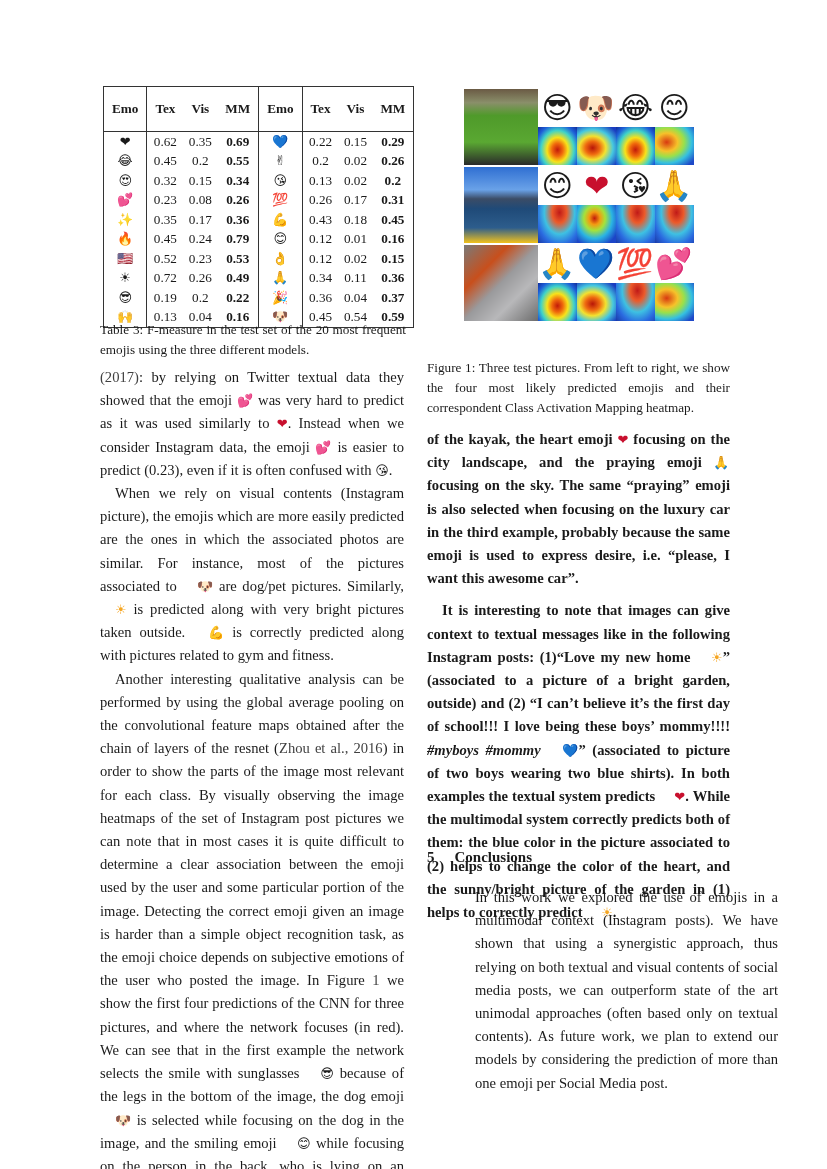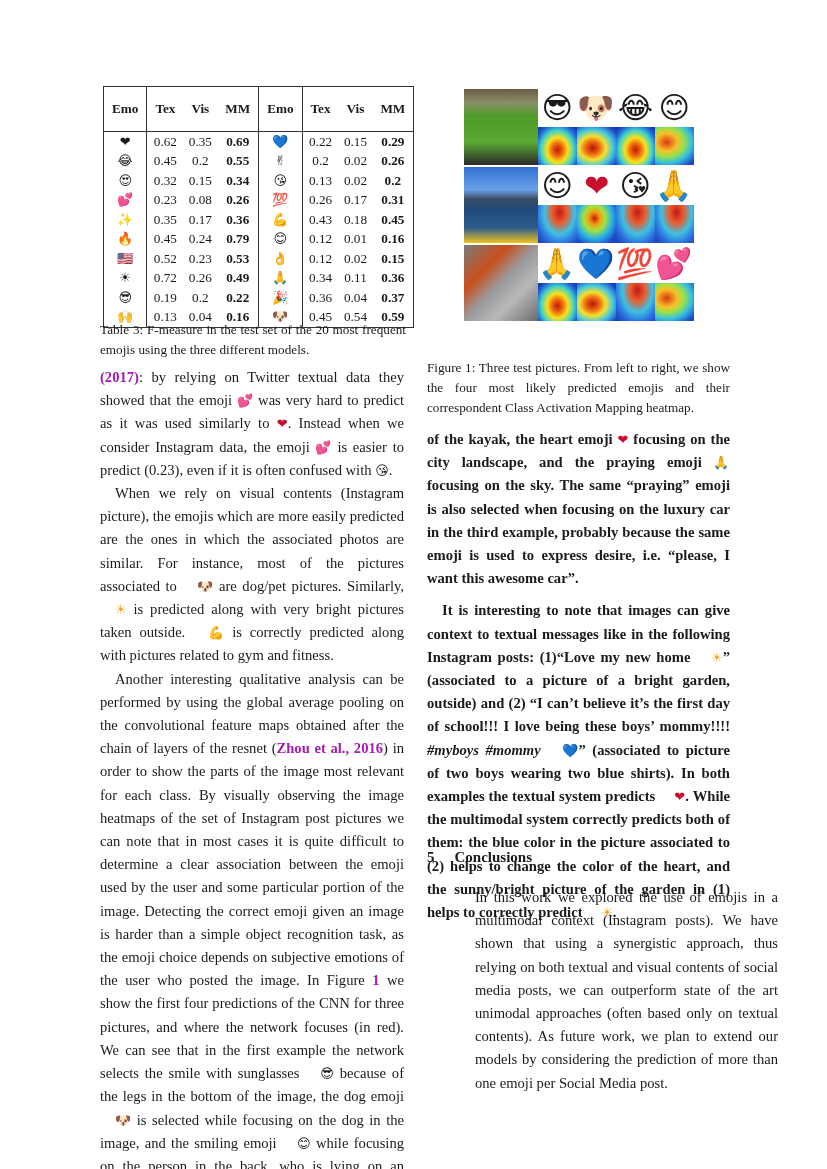--- a/index.html
+++ b/index.html
@@ -6,21 +6,21 @@
   body {
     width: 827px; height: 1169px; position: relative; overflow: hidden;
     font-family: "Liberation Serif", "DejaVu Serif", serif;
     color: #1a1a1a;
   }
   .col { position: absolute; font-size: 14.6px; line-height: 23.2px; text-align: justify; }
   .col-left { left: 100px; top: 366px; width: 304px; }
   .col-right { left: 427px; top: 428px; width: 303px; font-weight: bold; }
   .col p { margin: 0; }
   .col p.indent { text-indent: 15px; }
-  .cite { color: #a21caf; font-weight: bold; }
+  .cite { color: #404040; }
   .emo { display: inline-block; font-size: 13px; line-height: 1; vertical-align: 0px;
          font-family: "DejaVu Sans", sans-serif; }
   .it { font-style: italic; }
 
   
   .tbl { position: absolute; left: 103px; top: 86px; border-collapse: collapse;
          font-size: 13.2px; line-height: 19.5px; }
   .tbl th { font-weight: bold; padding: 12px 8px; border-bottom: 1px solid #333; text-align: center; height: 18px; }
   .tbl td { padding: 0 5px; text-align: center; height: 19.5px; }
   .tbl { border: 1px solid #333; }

